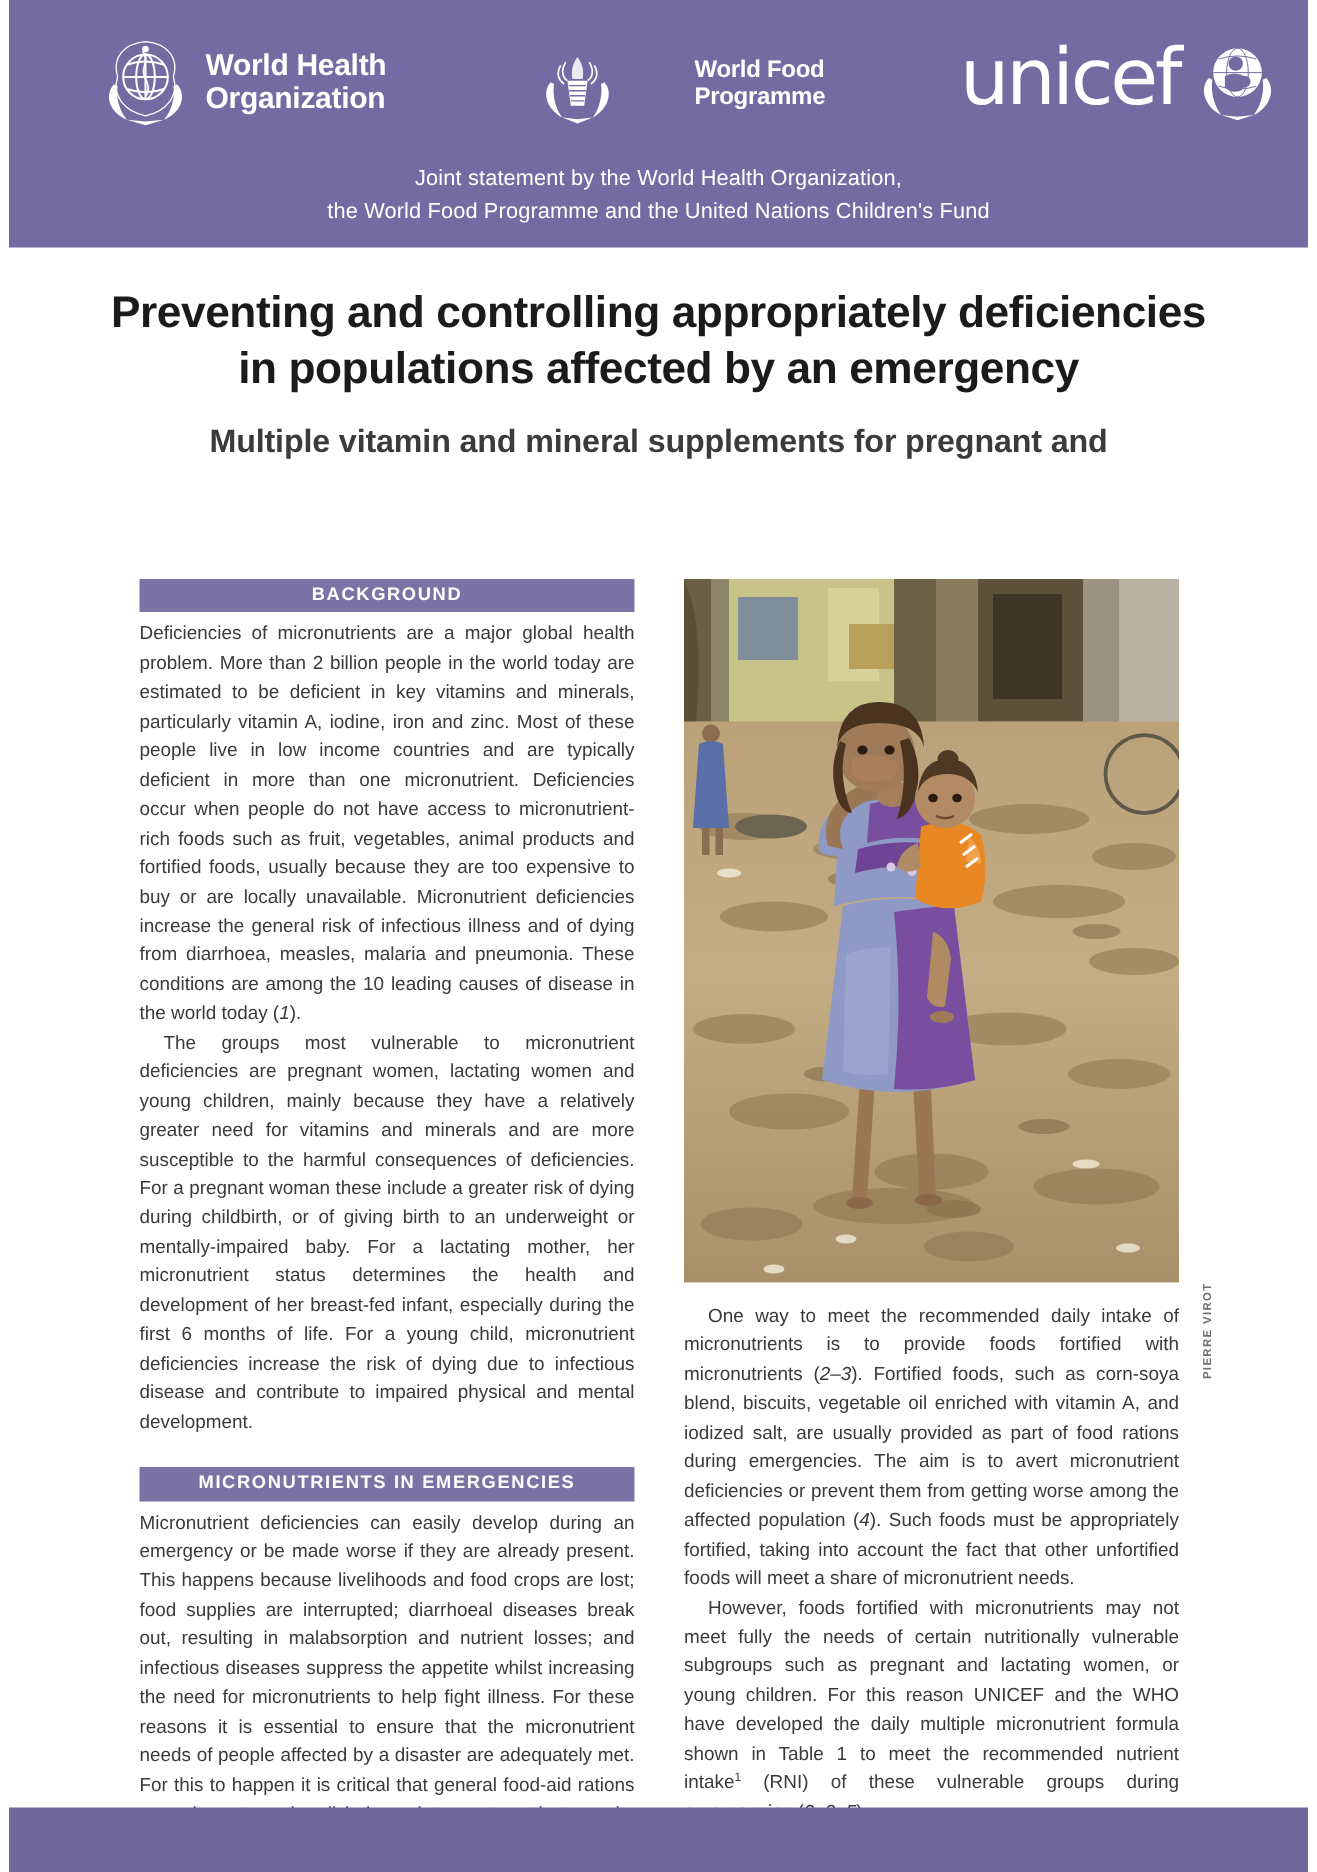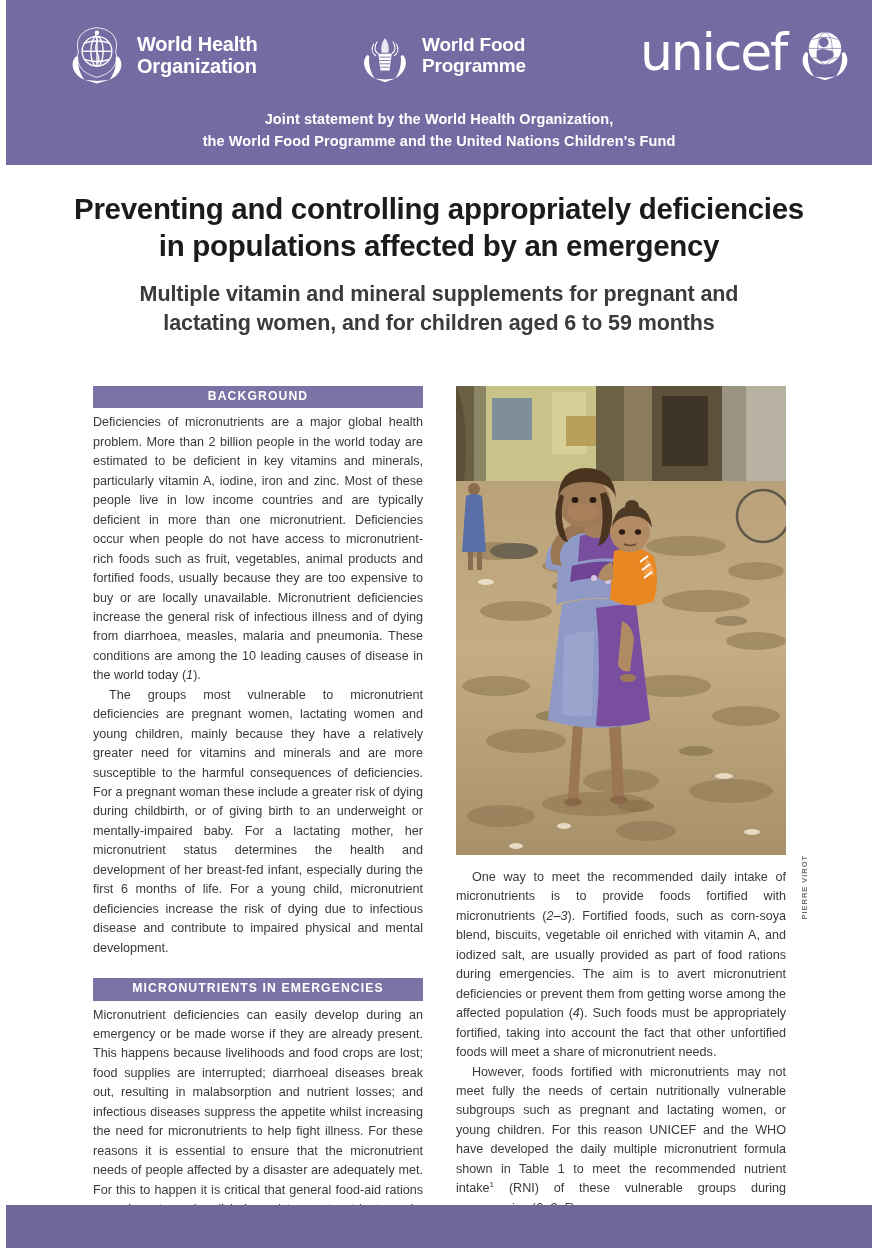--- a/index.html
+++ b/index.html
@@ -41,39 +41,39 @@
 
   .emblem { display:block; }
 
   .logo-text {
     color: #ffffff;
     font-weight: bold;
     line-height: 1.1;
     letter-spacing: -0.2px;
   }
   .logo-text.who { font-size: 20px; }
-  .logo-text.wfp { font-size: 19px; }
+  .logo-text.wfp { font-size: 16px; margin-left: 41px; }
 
   .unicef-word {
     color: #ffffff;
     font-size: 52px;
     font-weight: normal;
     letter-spacing: -2.2px;
     line-height: 1;
     font-family: "DejaVu Sans", sans-serif;
   }
 
   .joint-statement {
     position: absolute;
     left: 0; top: 108px;
     width: 878px;
     text-align: center;
     color: #ffffff;
     font-size: 14.5px;
-    font-weight: bold;
+    font-weight: normal;
     line-height: 1.55;
     letter-spacing: 0.1px;
   }
 
   
   .title-block {
     position: absolute;
     left: 0; top: 190px;
     width: 878px;
     text-align: center;
@@ -279,21 +279,20 @@
   </div>
 </div>
 
 <div class="title-block">
   <div class="doc-title">
     <span>Preventing and controlling appropriately deficiencies</span><br>
     <span>in populations affected by an emergency</span>
   </div>
   <div class="doc-subtitle">
     <span>Multiple vitamin and mineral supplements for pregnant and</span><br>
-    <span>lactating women, and for children aged 6 to 59 months</span>
   </div>
 </div>
 
 <div class="col-left">
 
   <div class="section-bar">BACKGROUND</div>
 
   <p class="body first"><span>Deficiencies of micronutrients are a major global health problem. More than 2  billion people in the world today are estimated to be deficient in key vitamins and minerals, particularly vitamin A, iodine, iron and zinc. Most of these people live in low income countries and are typically deficient in more than one micronutrient. Deficiencies occur when people do not have access to micronutrient-rich foods such as fruit, vegetables, animal products and fortified foods, usually because they are too expensive to buy or are locally unavailable. Micronutrient deficiencies increase the general risk of infectious illness and of dying from diarrhoea, measles, malaria and pneumonia. These conditions are among the 10 leading causes of disease in the world today (</span><em>1</em><span>).</span></p>
 
   <p class="body indent">The groups most vulnerable to micronutrient deficiencies are pregnant women, lactating women and young children, mainly because they have a relatively greater need for vitamins and minerals and are more susceptible to the harmful consequences of deficiencies. For a pregnant woman these include a greater risk of dying during childbirth, or of giving birth to an underweight or mentally-impaired baby. For a lactating mother, her micronutrient status determines the health and development of her breast-fed infant, especially during the first 6 months of life. For a young child, micronutrient deficiencies increase the risk of dying due to infectious disease and contribute to impaired physical and mental development.</p>

